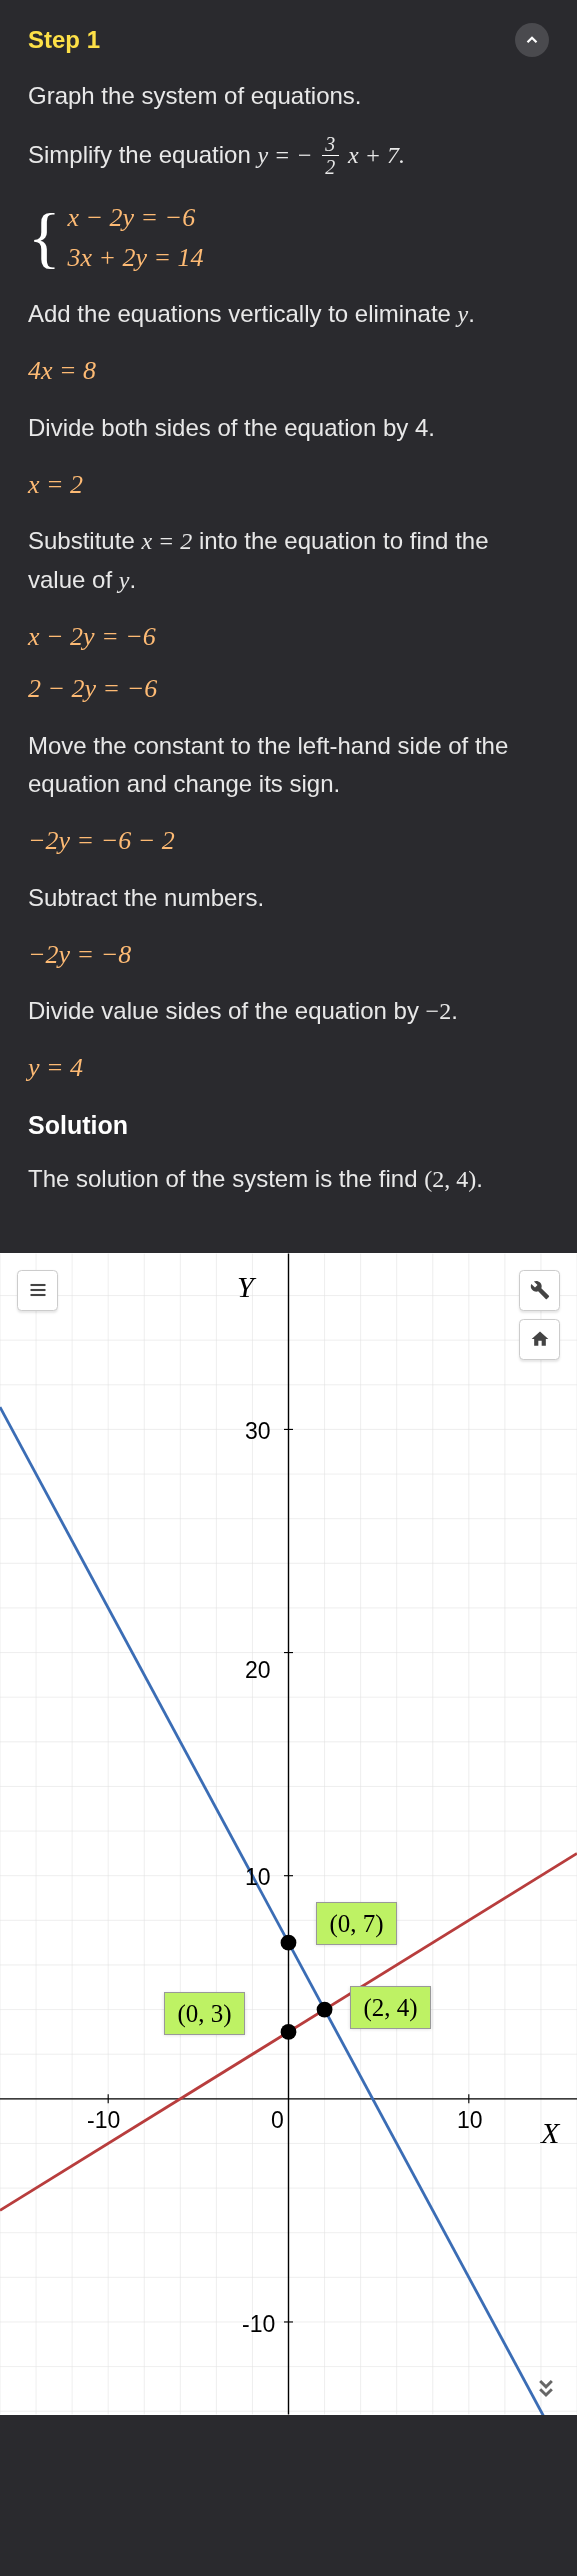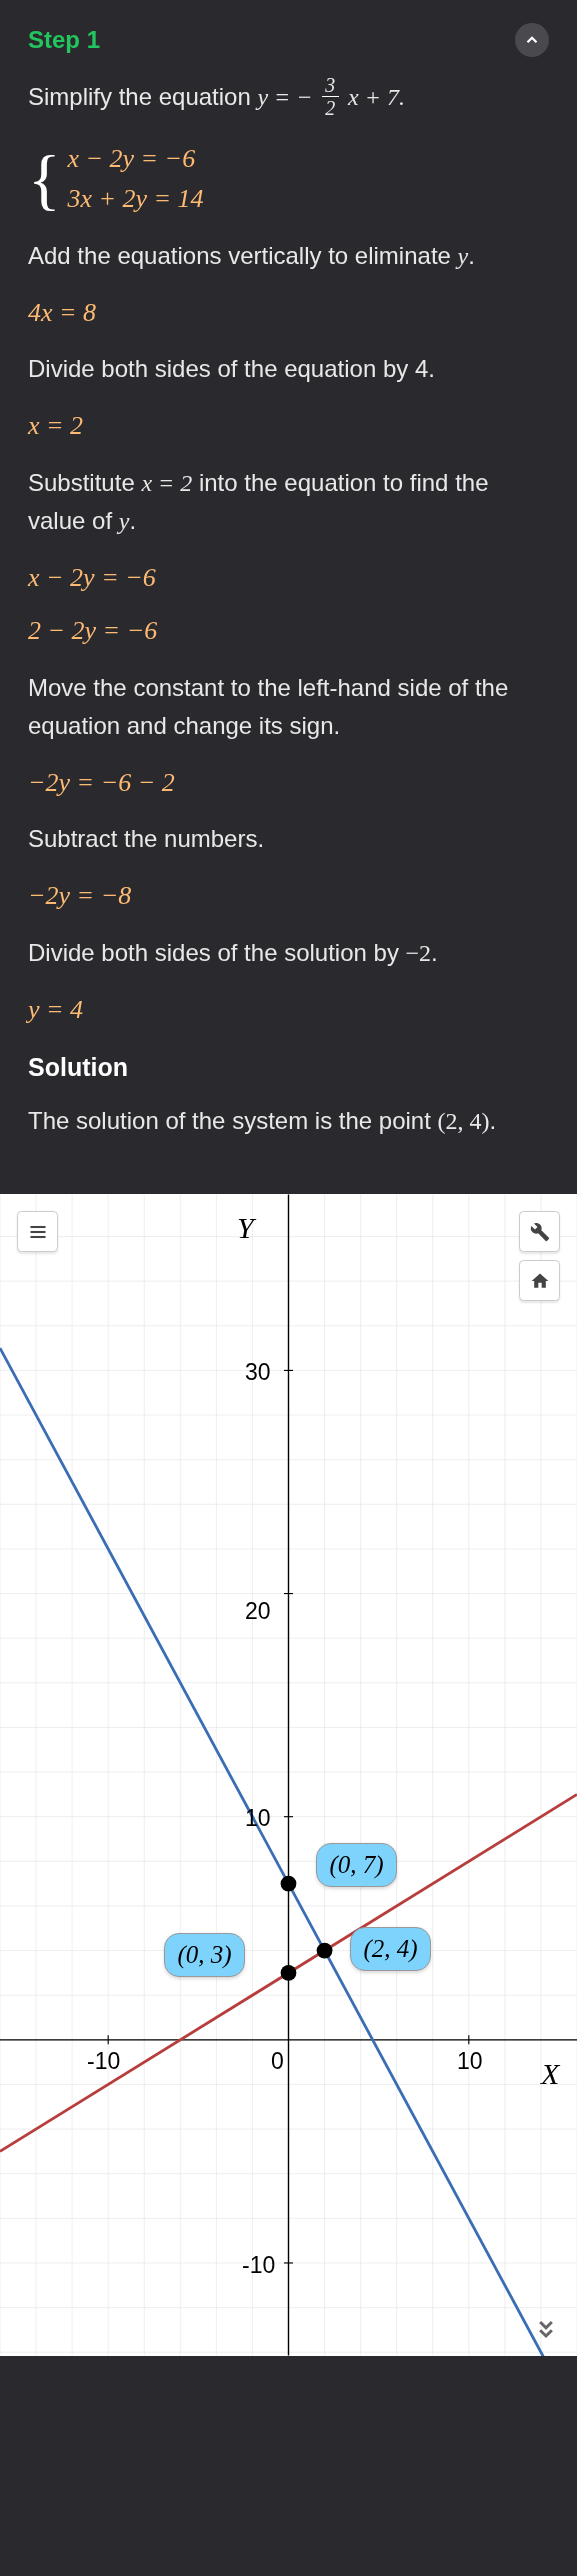--- a/index.html
+++ b/index.html
@@ -1,56 +1,57 @@
 <!DOCTYPE html>
 <html style="font-size:9px"><head>
 <meta charset="utf-8">
 <style>
 * { margin: 0; padding: 0; box-sizing: border-box; }
 body { font-family: -apple-system, BlinkMacSystemFont, "Segoe UI", Arial, sans-serif; width: 577px; background: #2a2a2e; }
 .dark-panel { background: #2a2a2e; color: #e8e8e8; padding: 22.6px 28px 34px 28px; }
 .step-header { display: flex; align-items: center; justify-content: space-between; margin-bottom: 17px; }
-.step-title { font-size: 24px; font-weight: 600; color: #22c55e; }
+.step-title { font-size: 24px; font-weight: 600; color: #fde047; }
 .collapse-btn { width: 34px; height: 34px; border-radius: 50%; background: #4a4a4e; display: flex; align-items: center; justify-content: center; cursor: pointer; }
 .collapse-btn svg { width: 18px; height: 18px; }
 .instruction { font-size: 24px; line-height: 1.6; margin: 20px 0; color: #e8e8e8; }
 .math-line { font-size: 26px; font-family: "Times New Roman", serif; font-style: italic; margin: 22.6px 0; color: #fdba74; }
 .fraction { display: inline-flex; flex-direction: column; align-items: center; vertical-align: middle; font-size: 20px; margin: 0 3.4px; position: relative; top: -2.3px; }
 .fraction .top { border-bottom: 1.1px solid #fff; padding: 0 3.4px; line-height: 1.1; }
 .fraction .bot { padding: 0 3.4px; line-height: 1.1; }
 .brace-system { display: flex; align-items: center; margin: 22.6px 0; }
 .brace { font-size: 68px; font-family: serif; line-height: 0.8; margin-right: 6.8px; color: #fff; font-style: normal; }
 .sys-eqs { display: flex; flex-direction: column; gap: 10px; }
 .sys-eqs .math-line { margin: 0; }
 .solution-label { font-size: 25px; font-weight: 600; margin-top: 28px; margin-bottom: 3px; color: #fff; }
 .graph-panel { background: #fff; position: relative; width: 577px; height: 1162px; overflow: hidden; }
 .graph-toolbar-left { position: absolute; top: 17px; left: 17px; z-index: 20; }
 .graph-toolbar-right { position: absolute; top: 17px; right: 17px; z-index: 20; display: flex; flex-direction: column; gap: 8px; }
 .tool-btn { width: 41px; height: 41px; border: 0.6px solid #ccc; border-radius: 4.5px; background: #fff; display: flex; align-items: center; justify-content: center; cursor: pointer; box-shadow: 0 1.1px 2.3px rgba(0,0,0,0.1); }
 .tool-btn svg { width: 20px; height: 20px; }
 .graph-svg { position: absolute; top: 0; left: 0; }
 .axis-label { position: absolute; font-family: "Times New Roman", serif; font-style: italic; font-size: 30px; font-weight: 500; color: #000; }
 .tick-label { position: absolute; font-family: Arial, sans-serif; font-size: 23px; color: #000; }
-.point-label { position: absolute; background: #7dd3fc; border: 1.1px solid #999; border-radius: 15px; padding: 6.8px 12.4px; font-family: "Times New Roman", serif; font-size: 25px; color: #000; box-shadow: 0 1.1px 3.4px rgba(0,0,0,0.15); z-index: 10; font-style: italic; }
+.point-label { position: absolute; background: #bef264; border: 1.1px solid #999; border-radius: 0; padding: 6.8px 12.4px; font-family: "Times New Roman", serif; font-size: 25px; color: #000; box-shadow: 0 1.1px 3.4px rgba(0,0,0,0.15); z-index: 10; }
 .chevron-bottom { position: absolute; bottom: 11.3px; right: 17px; z-index: 20; }
 .chevron-bottom svg { width: 28px; height: 28px; }
 </style>
 </head>
 <body>
 
 <div class="dark-panel">
   <div class="step-header">
     <div class="step-title">Step 1</div>
     <div class="collapse-btn">
       <svg viewBox="0 0 24 24" fill="none" stroke="#fff" stroke-width="3">
           <polyline points="6 15 12 9 18 15"></polyline>
         </svg>
     </div>
   </div>
 
+  <div class="instruction">Graph the system of equations.</div>
 
   <div class="instruction">
     <span>Simplify the equation </span>
     <span style="font-family:'Times New Roman',serif; font-style:italic;">
       <span>y = −</span>
       <span class="fraction">
         <span class="top">3</span>
         <span class="bot">2</span>
       </span>
       <span> x + 7.</span>
@@ -88,29 +89,29 @@
 
   <div class="instruction">Move the constant to the left-hand side of the equation and change its sign.</div>
 
   <div class="math-line">−2y = −6 − 2</div>
 
   <div class="instruction">Subtract the numbers.</div>
 
   <div class="math-line">−2y = −8</div>
 
   <div class="instruction">
-    <span>Divide both sides of the solution by </span>
+    <span>Divide value sides of the equation by </span>
     <span style="font-family:'Times New Roman',serif;">−2</span><span>.</span>
   </div>
 
   <div class="math-line">y = 4</div>
 
   <div class="solution-label">Solution</div>
   <div class="instruction">
-    <span>The solution of the system is the point </span>
+    <span>The solution of the system is the find </span>
     <span style="font-family:'Times New Roman',serif;">(2, 4)</span><span>.</span>
   </div>
 </div>
 
 <div class="graph-panel">
 
   <div class="graph-toolbar-left">
     <div class="tool-btn">
       <svg viewBox="0 0 24 24" fill="none" stroke="#444" stroke-width="2.5">
           <line x1="3" y1="6" x2="21" y2="6"></line>

